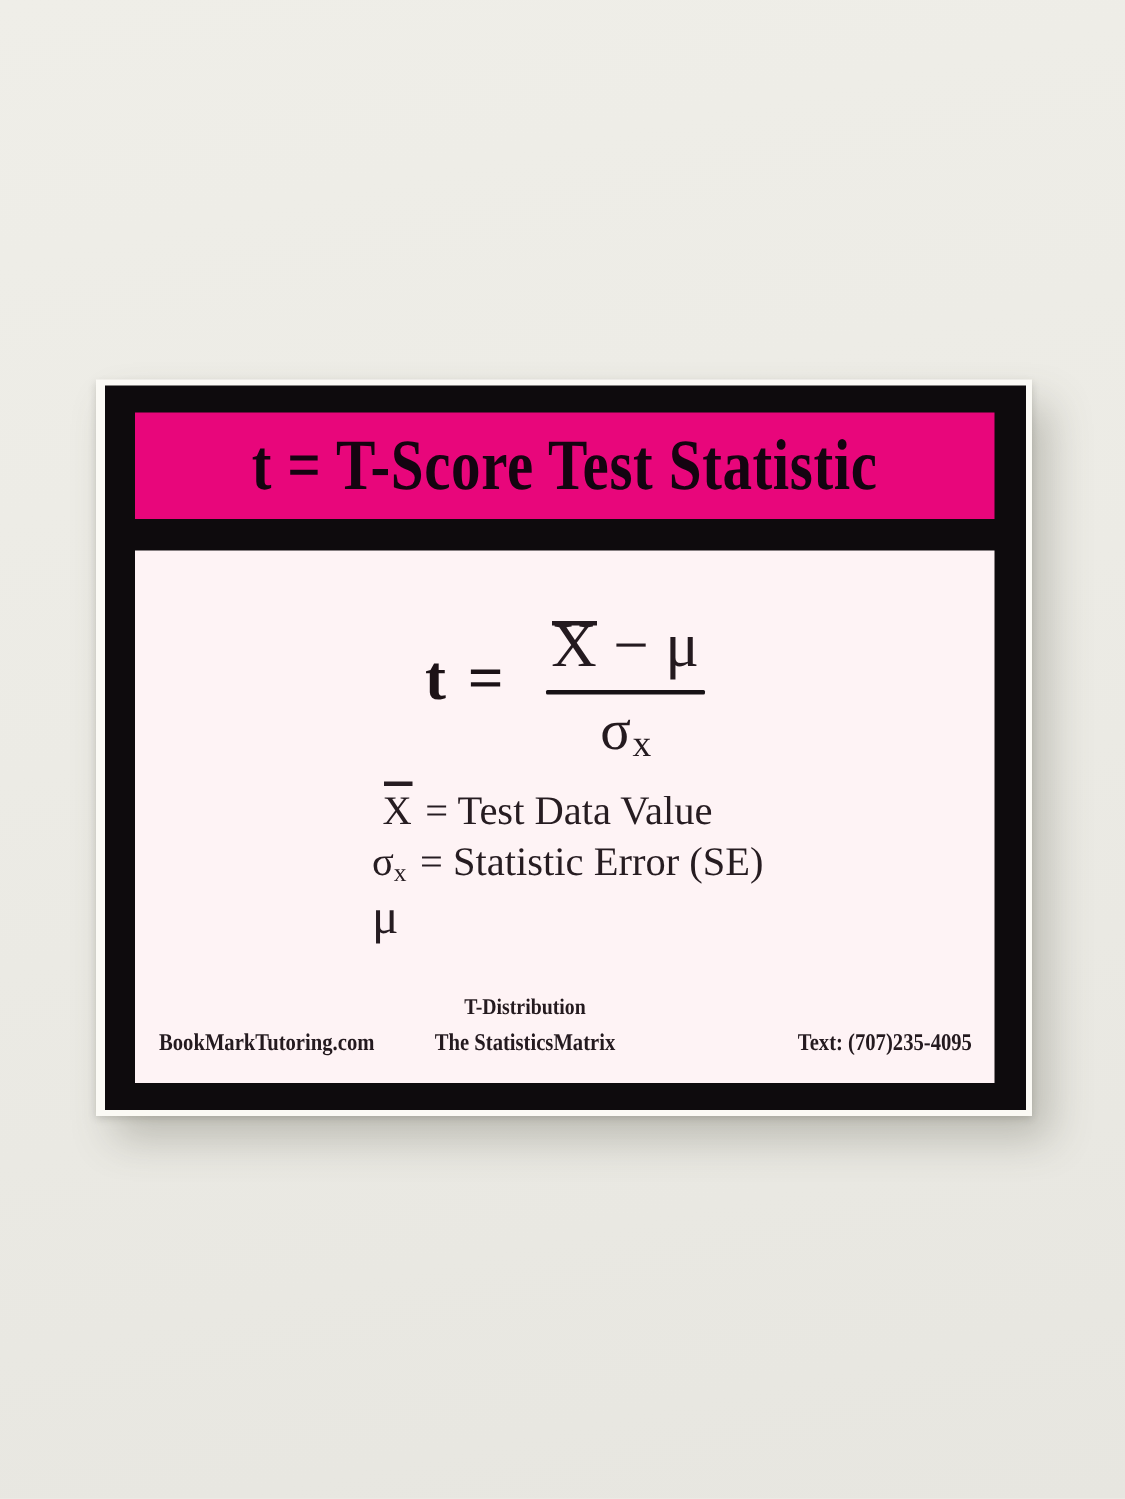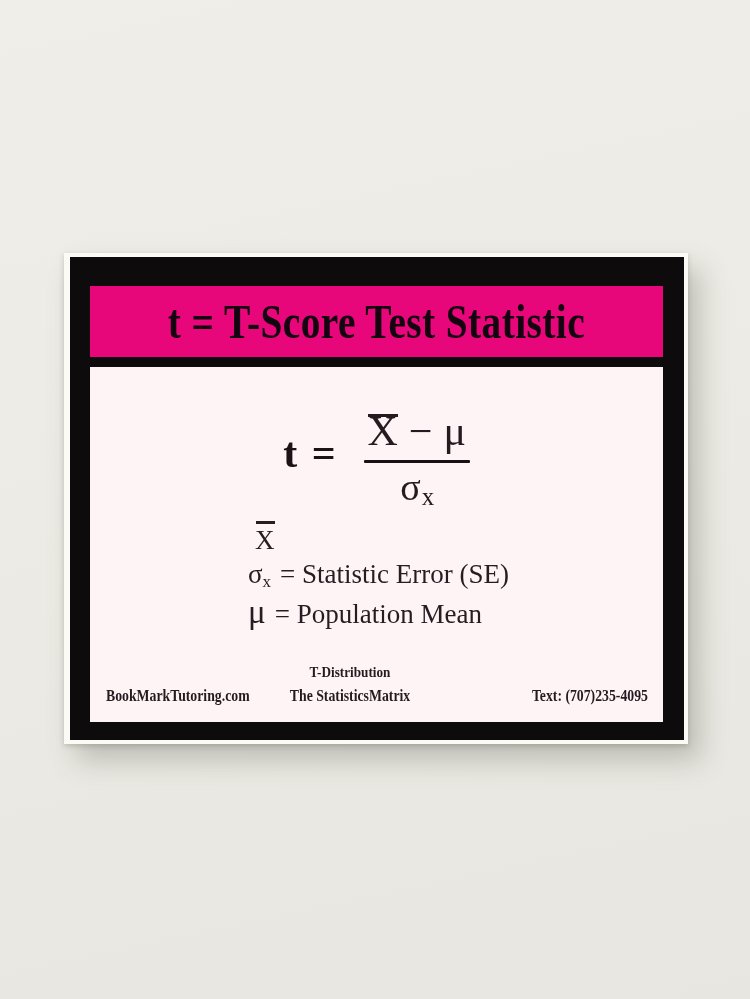--- a/index.html
+++ b/index.html
@@ -17,21 +17,21 @@
     position:absolute; left:64px; top:253px;
     padding:4px 4px 4px 6px;
     background:#FBFAF5;
     box-shadow:0 2px 5px rgba(70,70,60,.22), 12px 16px 26px rgba(85,85,72,.30);
   }
   .frame {
     position:relative; width:614px; height:483px;
     background:#0E0B0D;
   }
   .header-band {
-    position:absolute; left:20px; top:29px; width:573px; height:71px;
+    position:absolute; left:20px; top:18px; width:573px; height:71px;
     background:#E8067B;
     display:flex; align-items:center; justify-content:center;
     overflow:hidden;
   }
   .header-band .title {
     font-size:48px; font-weight:bold; color:#140410;
     white-space:nowrap; display:inline-block;
     transform:scaleX(0.82); transform-origin:center;
     letter-spacing:0.5px;
   }
@@ -113,29 +113,29 @@
               <span>μ</span>
             </span>
             <span class="frac-bar"></span>
             <span class="denominator"><span>σ</span><span class="sub">x</span></span>
           </span>
         </div>
 
         <div class="defs">
           <div class="def-line l1">
             <span class="sym ov ov-sm">X</span>
+            <span class="meaning">= Test Data Value</span>
           </div>
           <div class="def-line l2">
             <span class="sym">σ</span>
               <span class="subx">x</span>
             <span class="meaning">= Statistic Error (SE)</span>
           </div>
           <div class="def-line l3">
             <span class="sym">μ</span>
-            <span class="meaning">= Population Mean</span>
           </div>
         </div>
 
         <span class="tagline">T-Distribution</span>
 
         <span class="footer-left">BookMarkTutoring.com</span>
         <span class="footer-center">The StatisticsMatrix</span>
         <span class="footer-right">Text: (707)235-4095</span>
       </div>
 

